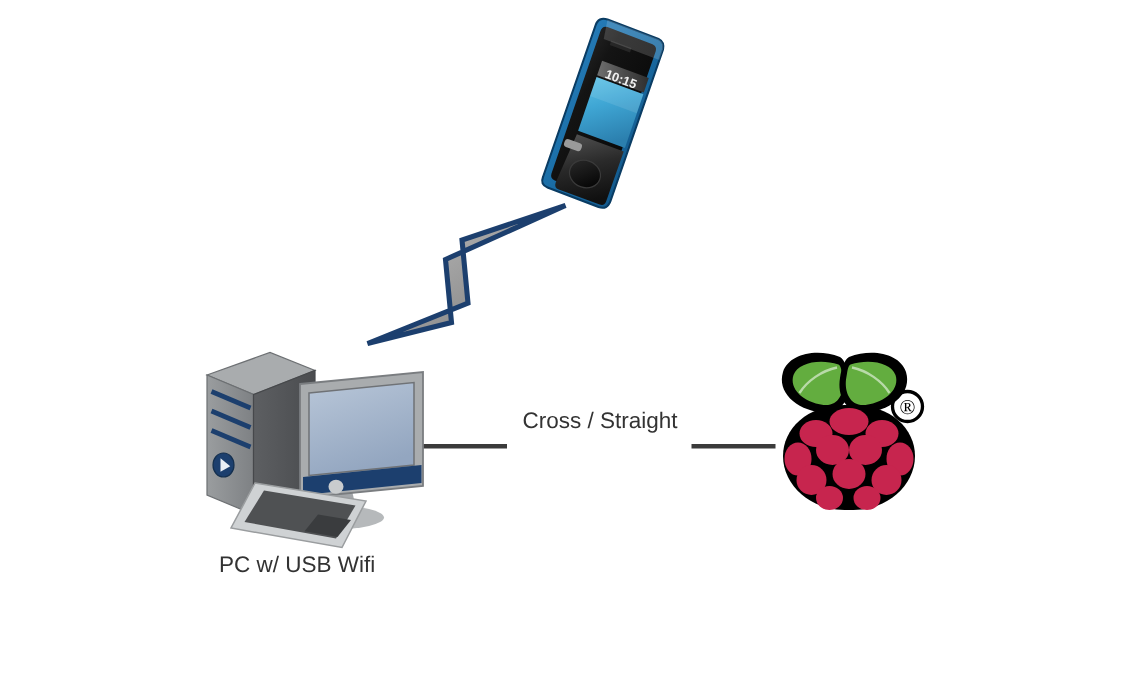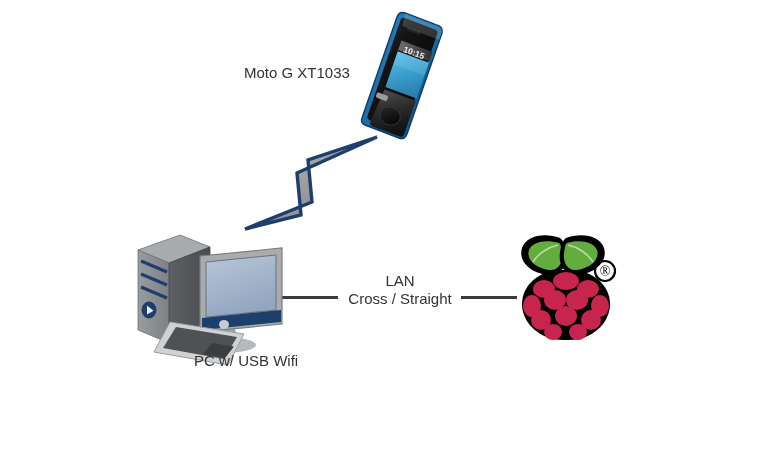--- a/index.html
+++ b/index.html
@@ -22,21 +22,21 @@
   .label {
     position: absolute;
     color: #333333;
     font-size: 15px;
     line-height: 18px;
     white-space: nowrap;
     font-family: "Liberation Sans", sans-serif;
   }
 
   #label-phone   { left: 244px; top: 64px; }
-  #label-pc      { left: 146px; top: 352px; margin-left: 48px; }
+  #label-pc      { left: 146px; top: 368px; }
   #label-rpi     { left: 504px; top: 348px; }
 
   #label-lan {
     left: 340px;
     top: 272px;
     text-align: center;
     width: 120px;
     white-space: normal;
   }
   #label-lan .lan-line1 { display: block; }
@@ -228,23 +228,21 @@
         <ellipse cx="70" cy="104" rx="9" ry="8" fill="#c7254e"></ellipse>
       </g>
 
       <g>
         <circle cx="97" cy="43" r="10" fill="none" stroke="#000000" stroke-width="2.2"></circle>
         <text x="97" y="48" fill="#000000" font-family="Liberation Serif, serif" font-size="14" text-anchor="middle">®</text>
       </g>
     </svg>
   </div>
 
-  <div class="label" id="label-phone">Moto G XT1033</div>
 
   <div class="label" id="label-pc">PC w/ USB Wifi</div>
 
 
   <div class="label" id="label-lan">
-    <span class="lan-line1">LAN</span>
     <span class="lan-line2">Cross / Straight</span>
   </div>
 
 </div>
 
 </body></html>

